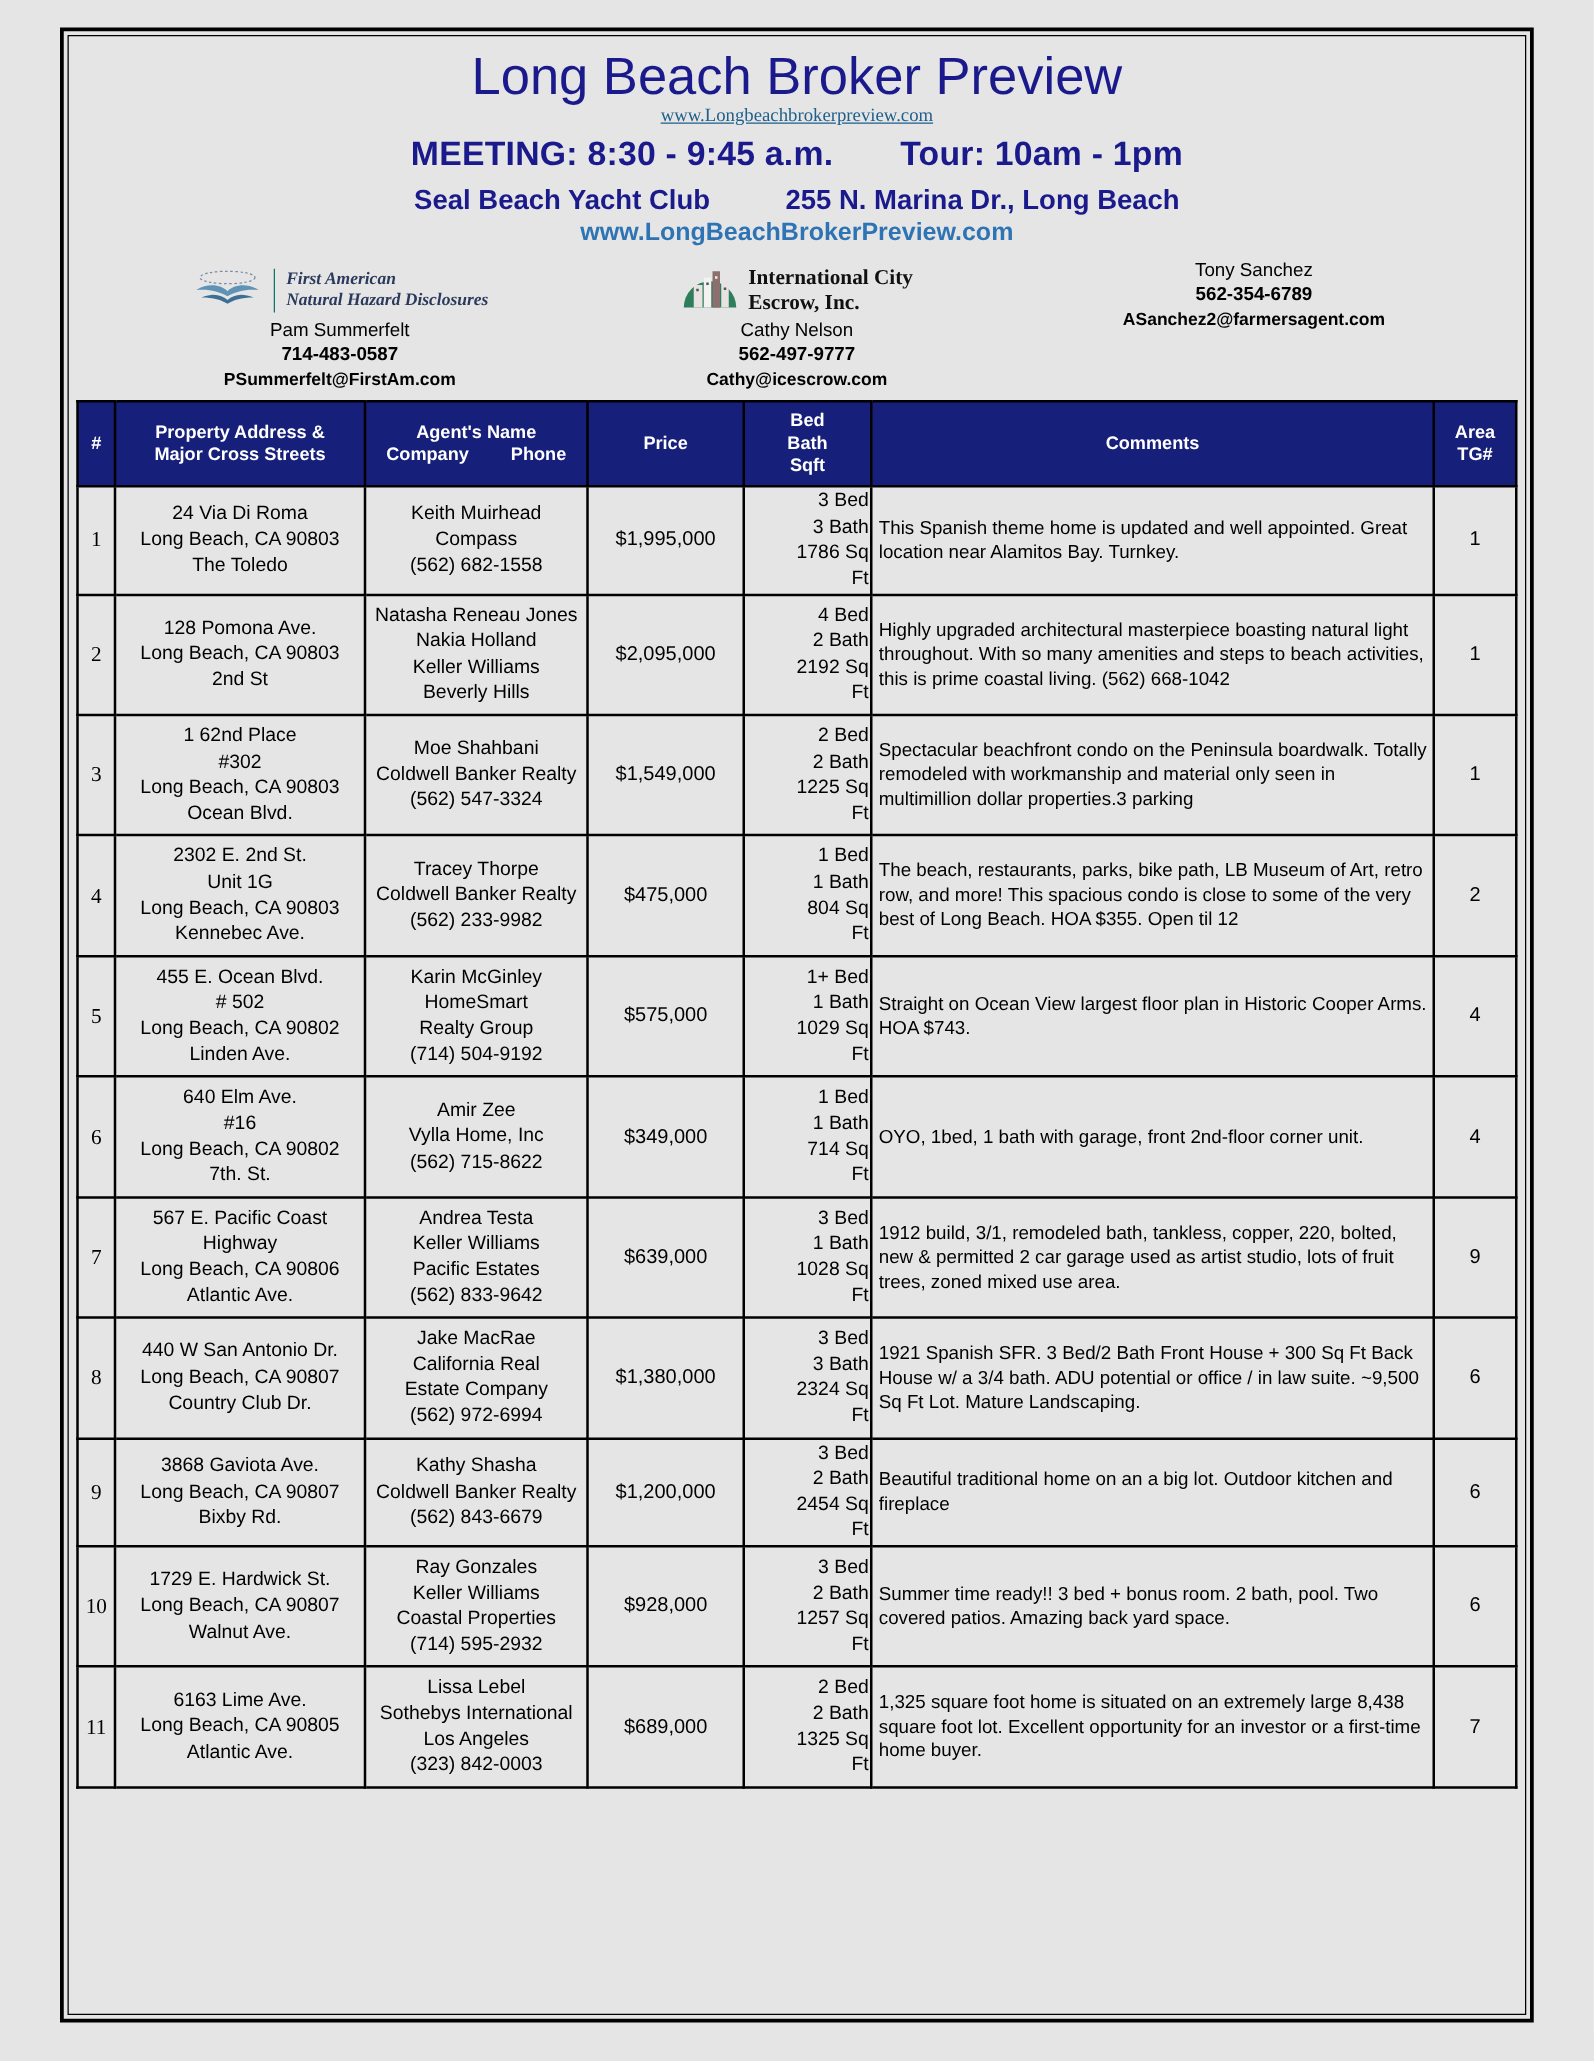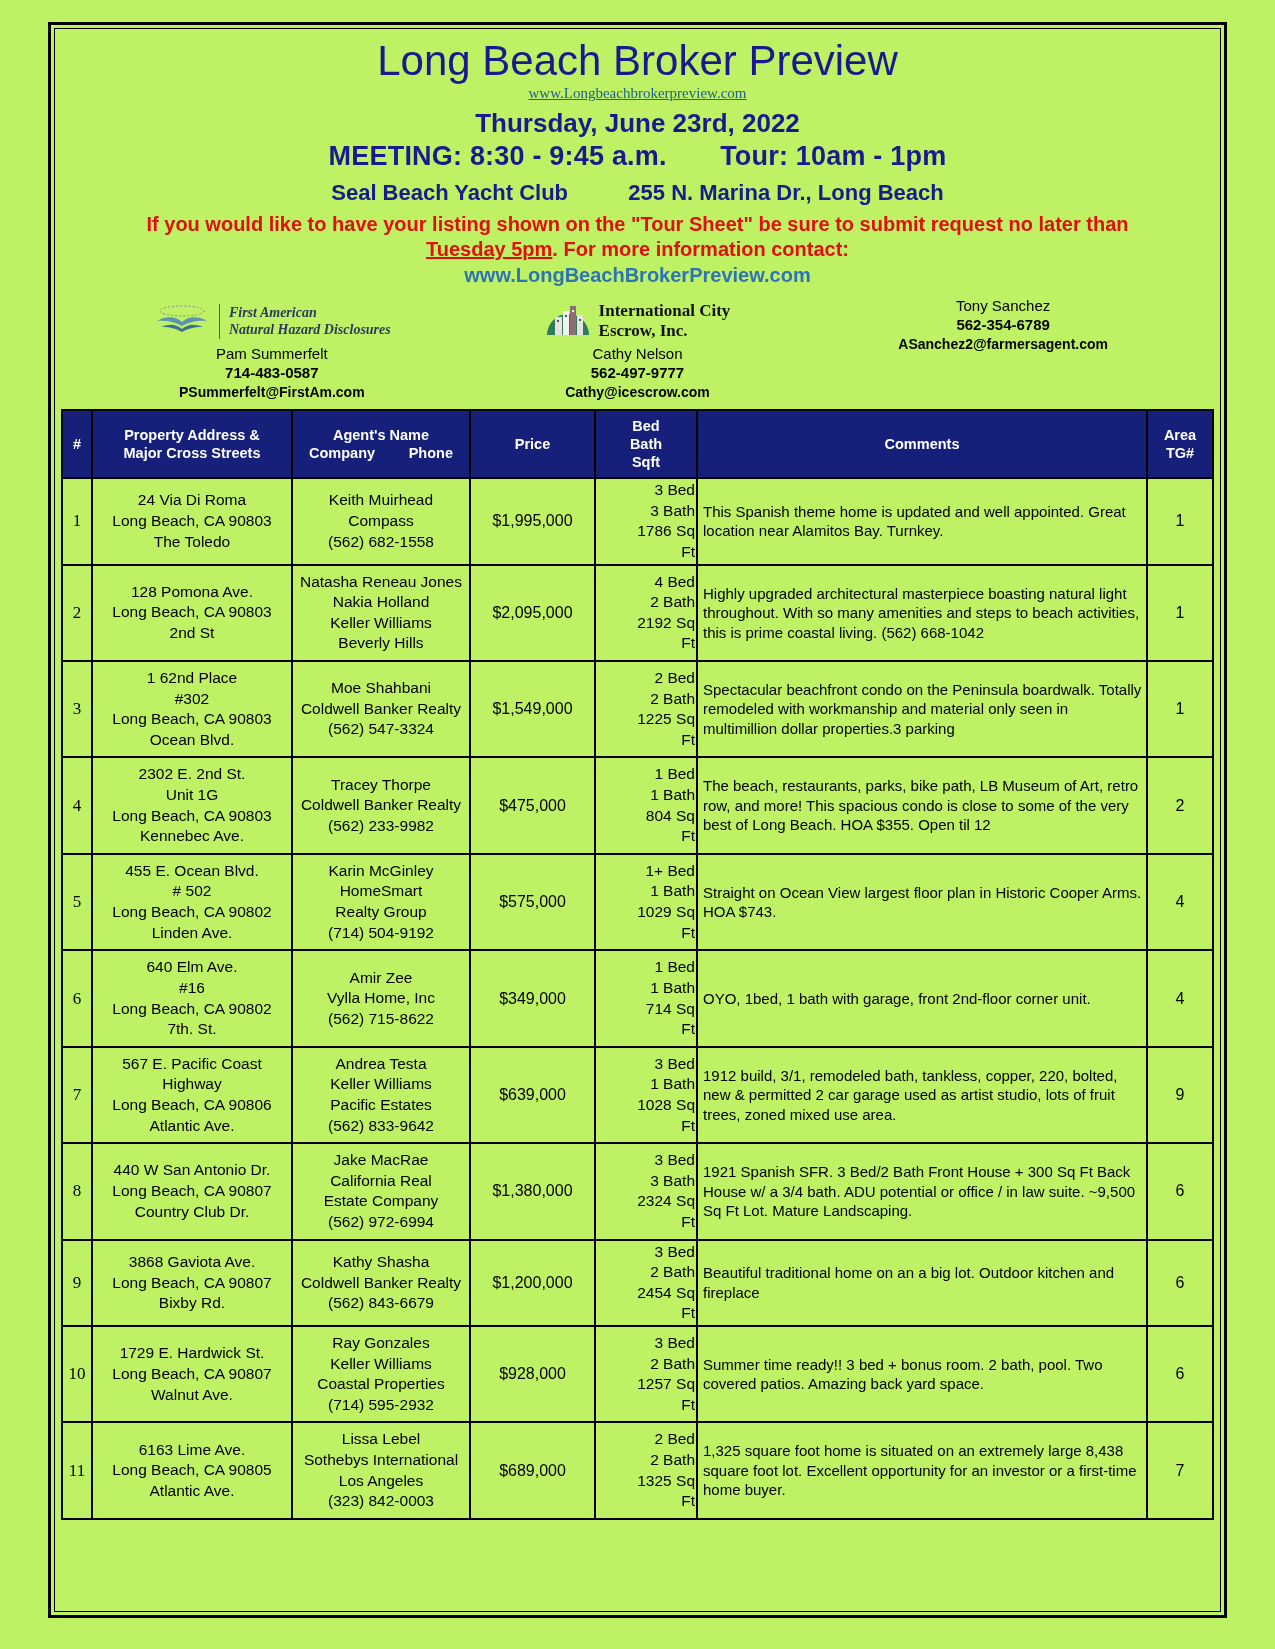--- a/index.html
+++ b/index.html
@@ -10,21 +10,21 @@
   body {
     font-family: "Liberation Sans", sans-serif;
     width: 1275px;
     height: 1649px;
     overflow: hidden;
   }
   .page {
     position: relative;
     width: 1275px;
     height: 1649px;
-    background: #bef264;
+    background: #e5e5e5;
     box-sizing: border-box;
     padding: 22px 48px 0 48px;
   }
   
   .frame {
     border: 3px solid #000;
     padding: 3px;
     height: 1596px;
     box-sizing: border-box;
   }
@@ -240,34 +240,29 @@
 </head>
 <body>
 
 <div class="page">
  <div class="frame">
   <div class="frame-inner">
 
    <div class="masthead">
      <div class="main-title">Long Beach Broker Preview</div>
      <div class="site-link">www.Longbeachbrokerpreview.com</div>
-     <div class="date-line">Thursday, June 23rd, 2022</div>
      <div class="meeting-line">
        <span>MEETING: 8:30 - 9:45 a.m.</span>
        <span class="gap"></span>
        <span>Tour: 10am - 1pm</span>
      </div>
      <div class="venue-line">
        <span>Seal Beach Yacht Club</span>
        <span class="gap"></span>
        <span>255 N. Marina Dr., Long Beach</span>
-     </div>
-     <div class="notice">
-       <div>If you would like to have your listing shown on the "Tour Sheet" be sure to submit request no later than</div>
-       <div><u>Tuesday 5pm</u><span>. For more information contact:</span></div>
      </div>
      <div class="notice-url">www.LongBeachBrokerPreview.com</div>
    </div>
 
    <div class="sponsors">
 
      <div class="sponsor">
        <div class="sponsor-logo">
          <svg width="58" height="34" viewBox="0 0 58 34">
            <ellipse cx="29" cy="7" rx="22" ry="5" fill="none" stroke="#7a8aa5" stroke-width="1" stroke-dasharray="2 2"></ellipse>

